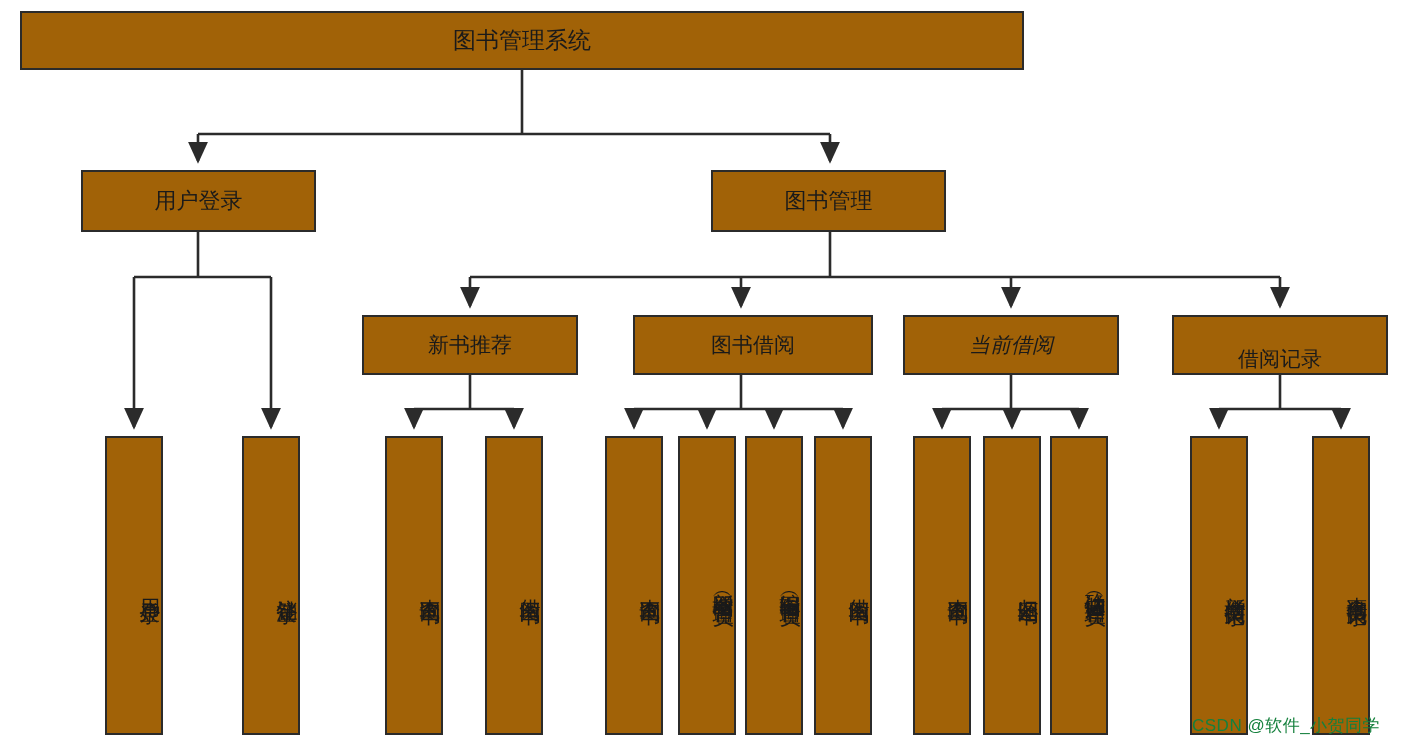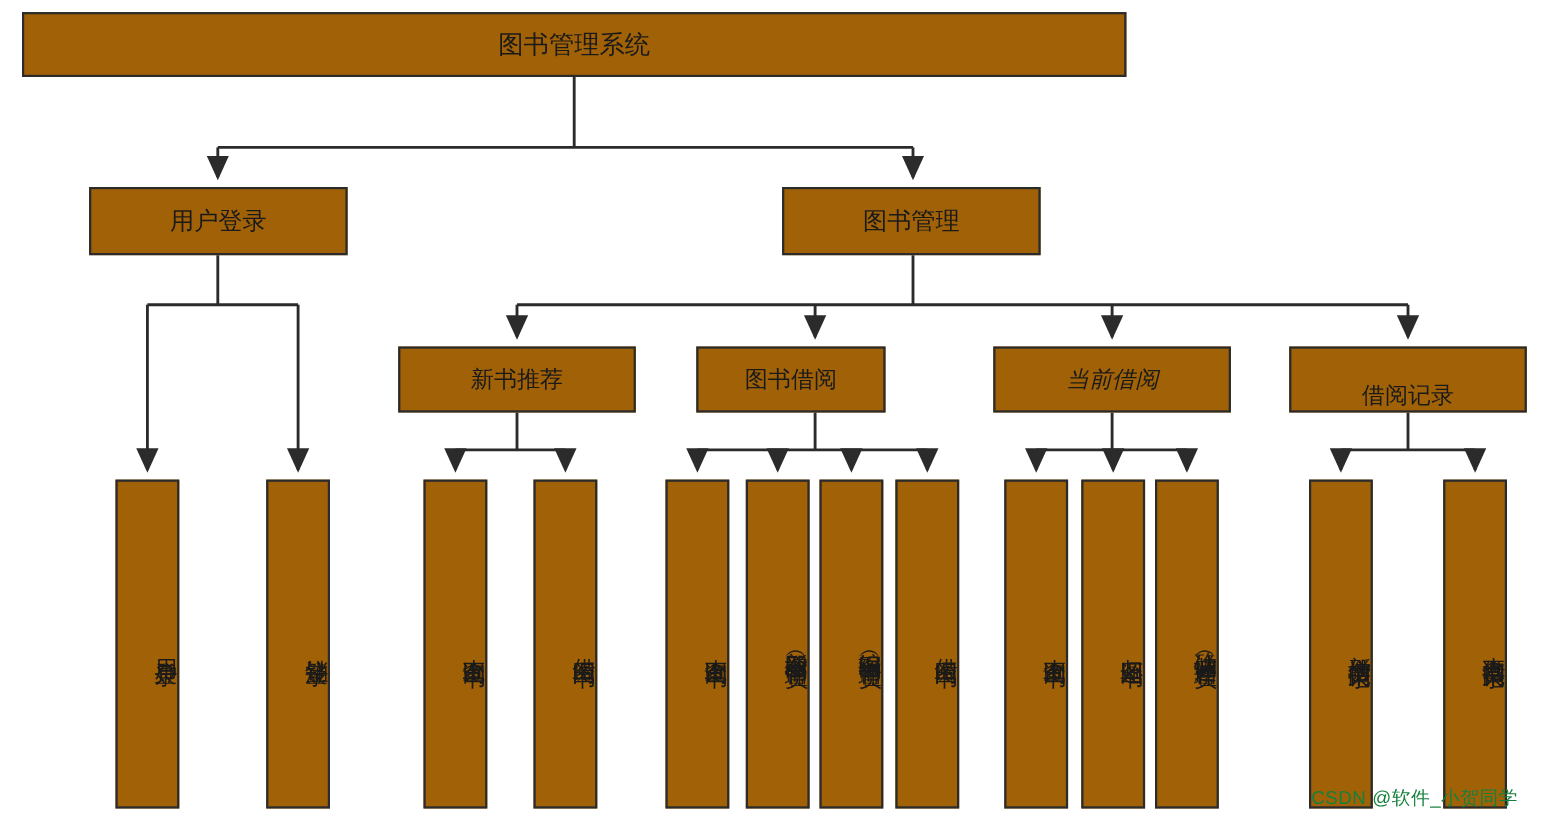--- a/index.html
+++ b/index.html
@@ -132,21 +132,21 @@
   <div class="node lvl2" style="left:81px; top:170px; width:235px; height:62px;">
     <span class="node-label">用户登录</span>
   </div>
   <div class="node lvl2" style="left:711px; top:170px; width:235px; height:62px;">
     <span class="node-label">图书管理</span>
   </div>
 
   <div class="node lvl3" style="left:362px; top:315px; width:216px; height:60px;">
     <span class="node-label">新书推荐</span>
   </div>
-  <div class="node lvl3" style="left:633px; top:315px; width:172px; height:60px;align-items:center;">
+  <div class="node lvl3" style="left:633px; top:315px; width:240px; height:60px;align-items:center;">
     <span class="node-label">图书借阅</span>
   </div>
   <div class="node lvl3" style="left:903px; top:315px; width:216px; height:60px;font-style:italic;">
     <span class="node-label">当前借阅</span>
   </div>
   <div class="node lvl3" style="left:1172px; top:315px; width:216px; height:60px;align-items:flex-end;">
     <span class="node-label">借阅记录</span>
   </div>
 
   <div class="node leaf" style="left:105px; top:436px; width:58px; height:299px;">

